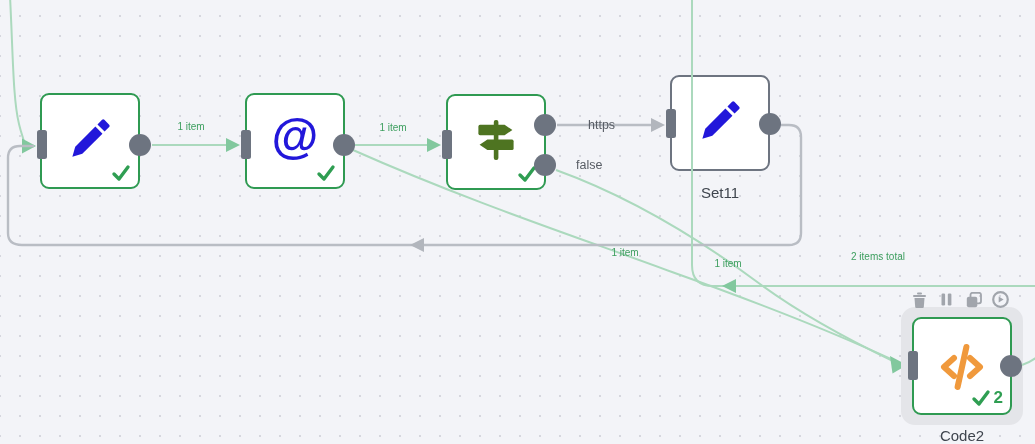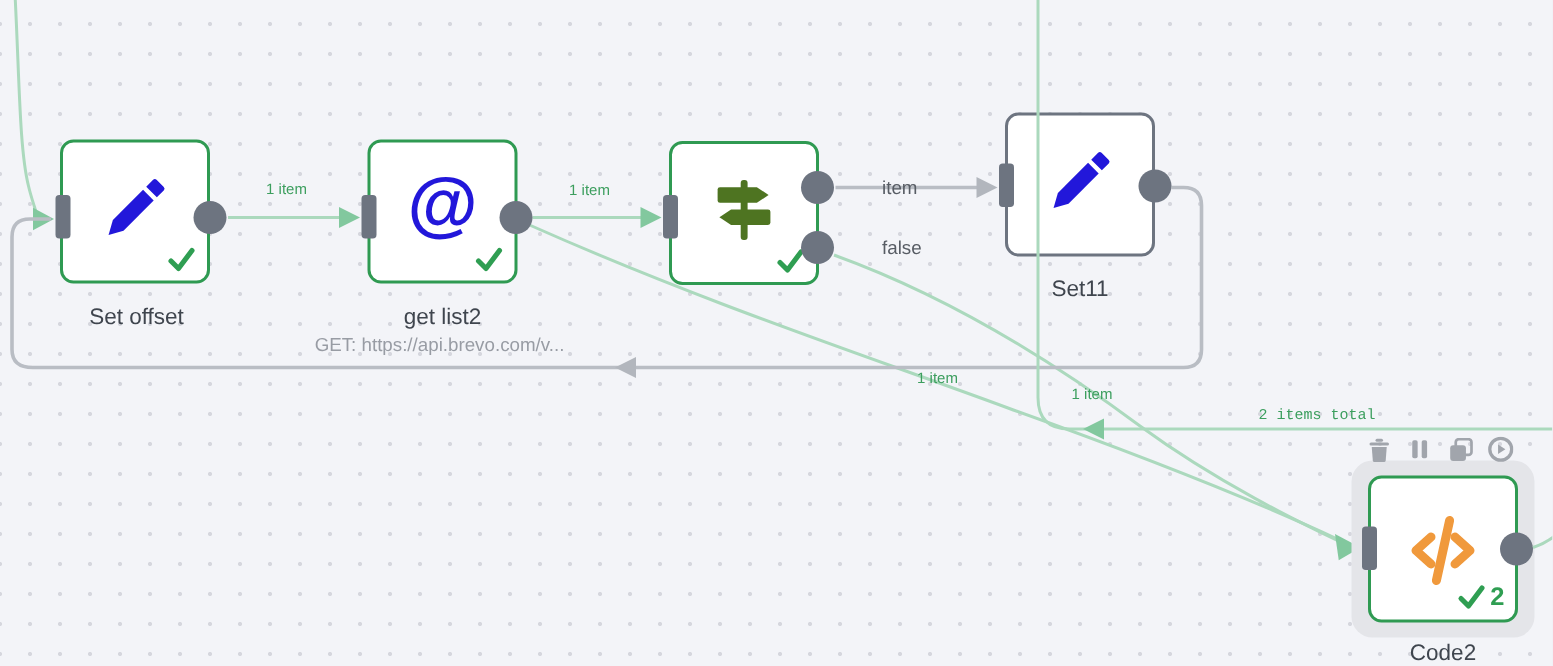--- a/index.html
+++ b/index.html
@@ -141,33 +141,30 @@
   <div class="port-in" style="left:241px; top:130px;"></div>
   <div class="port-out" style="left:333px; top:134px;"></div>
   <div class="port-in" style="left:442px; top:130px;"></div>
   <div class="port-out" style="left:534px; top:114px;"></div>
   <div class="port-out" style="left:534px; top:154px;"></div>
   <div class="port-in" style="left:666px; top:109px;"></div>
   <div class="port-out" style="left:759px; top:113px;"></div>
   <div class="port-in" style="left:908px; top:351px;"></div>
   <div class="port-out" style="left:1000px; top:355px;"></div>
 
-  <div class="node-label" style="left:11px; top:203px;">Set offset</div>
-  <div class="node-label" style="left:215px; top:203px;">get list2</div>
-  <div class="node-sub" style="left:173px; top:223px;">GET: https://api.brevo.com/v...</div>
   <div class="node-label" style="left:640px; top:184px;">Set11</div>
   <div class="node-label" style="left:882px; top:427px;">Code2</div>
 
   <div class="edge-label" style="left:156px; top:121px;">1 item</div>
   <div class="edge-label" style="left:358px; top:122px;">1 item</div>
-  <div class="port-label" style="left:588px; top:118px;">item</div>
-  <div class="port-label" style="left:588px; top:158px;">false</div>
+  <div class="port-label" style="left:588px; top:118px;">https</div>
+  <div class="port-label" style="left:576px; top:158px;">false</div>
   <div class="edge-label" style="left:590px; top:247px;">1 item</div>
   <div class="edge-label" style="left:693px; top:258px;">1 item</div>
-  <div class="edge-label" style="left:823px; top:272px; width:110px;font-family:Liberation Mono, monospace;">2 items total</div>
+  <div class="edge-label" style="left:823px; top:251px; width:110px;">2 items total</div>
 
   <div class="toolbar">
     <button class="tool-btn" title="">
       <span>
         <svg width="15" height="16" viewBox="0 0 15 16" style="fill:var(--toolbar-gray,#a1a5ac);">
           <rect x="1" y="3" width="13" height="2" rx="1"></rect>
           <rect x="5" y="0.5" width="5" height="2" rx="1"></rect>
           <path d="M2.5 6 H12.5 L11.8 15 Q11.7 16 10.7 16 H4.3 Q3.3 16 3.2 15 Z"></path>
         </svg>
       </span>

